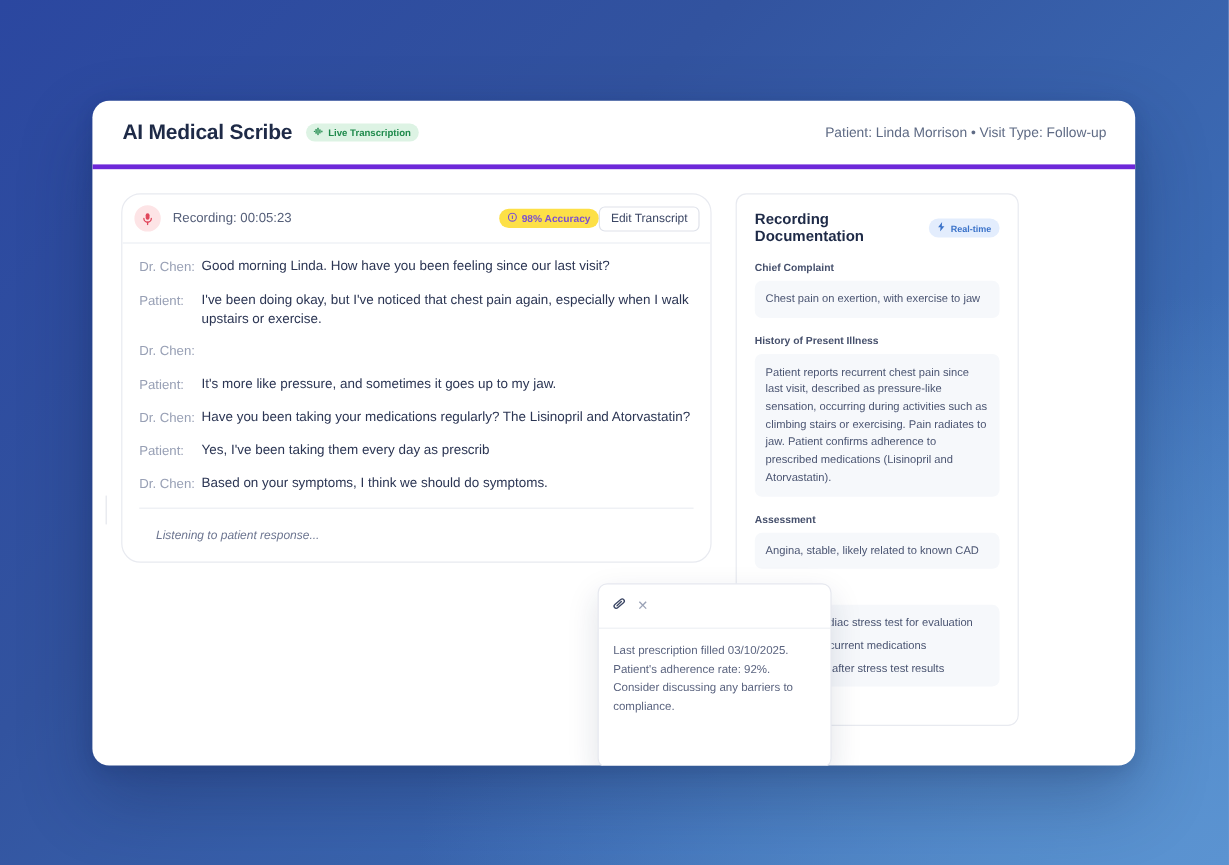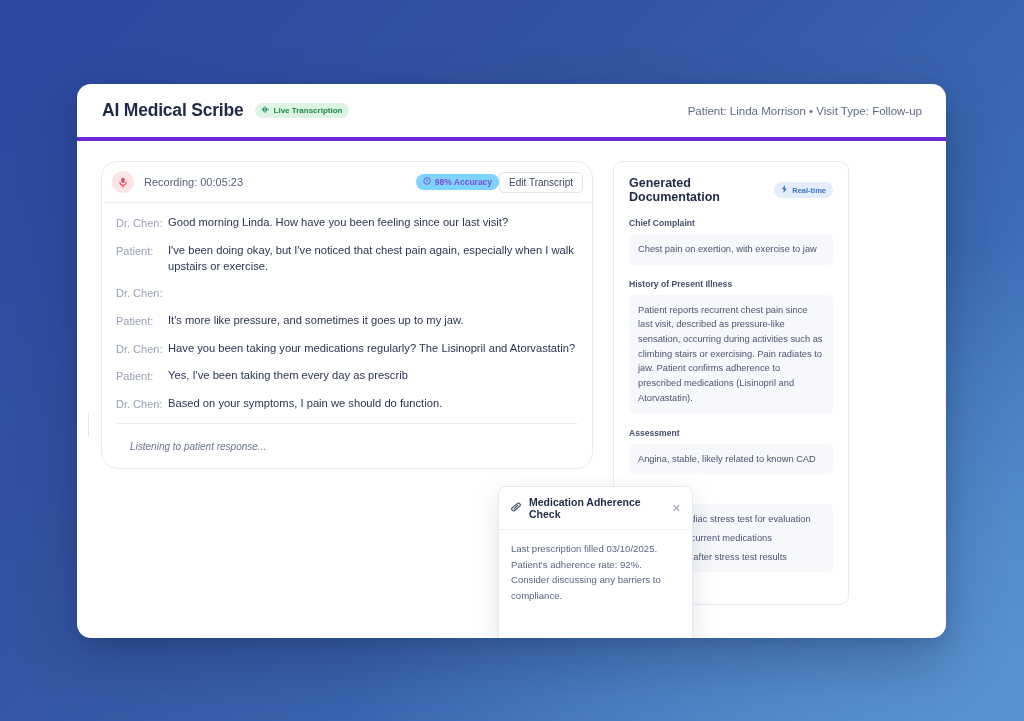--- a/index.html
+++ b/index.html
@@ -88,21 +88,21 @@
     display: flex; align-items: center; justify-content: center;
     flex: none;
   }
   .rec-label {
     margin-left: 10px;
     font-size: 11px;
     color: #555f79;
   }
   .badge-accuracy {
     margin-left: auto;
-    background: #7dd3fc;
+    background: #fde047;
     color: #7b4fd0;
     font-size: 8.5px;
     border-radius: 9px;
     padding: 3px 7px;
   }
   .btn-edit {
     font-size: 10px;
     color: #3b4664;
     background: #ffffff;
     border: 1px solid #dfe2ea;
@@ -299,49 +299,48 @@
           <div class="turn">
             <div class="speaker">Dr. Chen:</div>
             <div class="utterance">Have you been taking your medications regularly? The Lisinopril and Atorvastatin?</div>
           </div>
           <div class="turn">
             <div class="speaker">Patient:</div>
             <div class="utterance">Yes, I've been taking them every day as prescrib</div>
           </div>
           <div class="turn">
             <div class="speaker">Dr. Chen:</div>
-            <div class="utterance">Based on your symptoms, I pain we should do function.</div>
+            <div class="utterance">Based on your symptoms, I think we should do symptoms.</div>
           </div>
         </div>
 
         <div class="transcript-divider"></div>
         <div class="listening-row">
           <span class="listening-text">Listening to patient response...</span>
         </div>
       </div>
 
       <div class="popup">
         <div class="popup-head">
           <span>
             <svg width="12" height="12" viewBox="0 0 12 12" fill="none" stroke="#3b4664" stroke-width="1.1" stroke-linecap="round">
               <rect x="1" y="4.2" width="10" height="3.6" rx="1.8" transform="rotate(-40 6 6)"></rect>
               <line x1="4.2" y1="7.8" x2="7.8" y2="4.2"></line>
             </svg>
           </span>
-          <span class="popup-title">Medication Adherence Check</span>
           <span class="popup-close">✕</span>
         </div>
         <div class="popup-body">Last prescription filled 03/10/2025. Patient's adherence rate: 92%. Consider discussing any barriers to compliance.</div>
       </div>
     </div>
 
     <div class="right-col">
       <div class="doc-panel">
         <div class="doc-head">
-          <div class="doc-title">Generated Documentation</div>
+          <div class="doc-title">Recording Documentation</div>
           <div class="badge badge-realtime">
             <span>
               <svg width="7" height="8" viewBox="0 0 7 8" fill="#3a72c9">
                 <path d="M4.1 0L0.8 4.3h2L2.4 8 6 3.5H3.8z"></path>
               </svg>
             </span>
             <span>Real-time</span>
           </div>
         </div>
 

